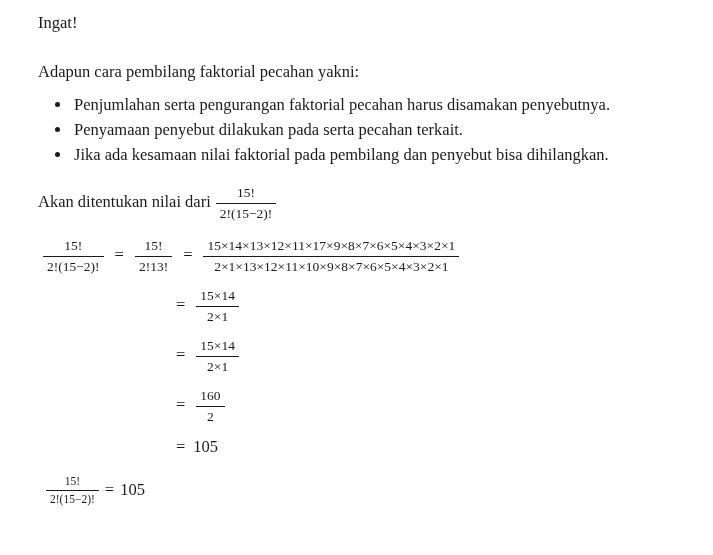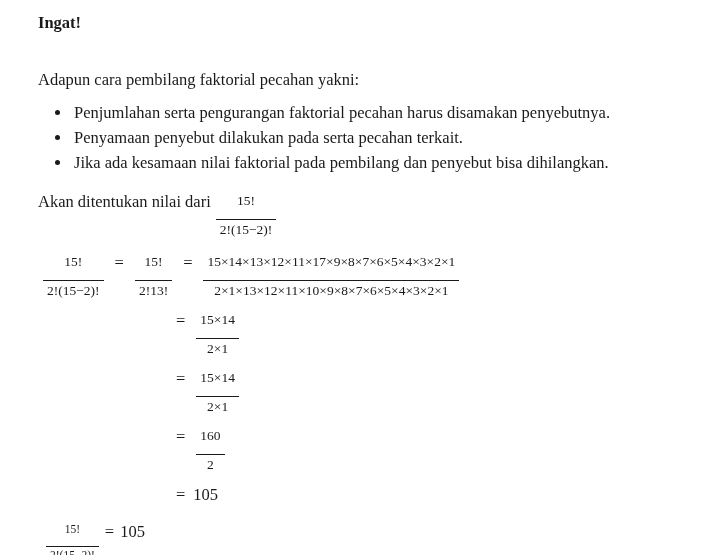--- a/index.html
+++ b/index.html
@@ -14,21 +14,21 @@
   }
   .doc {
     box-sizing: border-box;
     width: 713px;
     height: 555px;
     padding: 13px 20px 0 38px;
     font-size: 16.5px;
     line-height: 1.25;
   }
   p { margin: 0; }
-  .title { margin-bottom: 36px; font-weight: bold; }
+  .title { margin-bottom: 28px; }
   .math-line { margin-bottom: 18px; letter-spacing: 0.3px; }
   .it { font-style: italic; }
   .intro { margin-bottom: 13px; }
   ul.rules {
     margin: 0 0 19px 0;
     padding-left: 34px;
   }
   ul.rules li {
     margin-bottom: 4px;
     padding-left: 2px;
@@ -38,29 +38,29 @@
     display: inline-flex;
     flex-direction: column;
     vertical-align: middle;
     text-align: center;
     font-size: 13.5px;
     line-height: 1.15;
     margin: 0 5px;
   }
   .frac .num {
     border-bottom: 1.4px solid #1a1a1a;
-    padding: 1px 4px 10px;
+    padding: 1px 4px 2px;
   }
   .frac .den {
     padding: 2px 4px 0;
   }
   .frac.small { font-size: 11.5px; margin: 0 4px; }
   .eqrow {
     display: flex;
-    align-items: flex-start;
+    align-items: center;
     margin-bottom: 14px;
   }
   .problem-row { margin-bottom: 16px; }
   .main-eq { margin-bottom: 13px; }
   .main-eq .eq { margin: 0 6px; }
   .step { margin-left: 138px; margin-bottom: 13px; }
   .step .eq { margin-right: 6px; }
   .step-final { margin-left: 138px; margin-bottom: 16px; }
   .step-final .eq { margin-right: 8px; }
   .conclusion { padding-left: 4px; }

